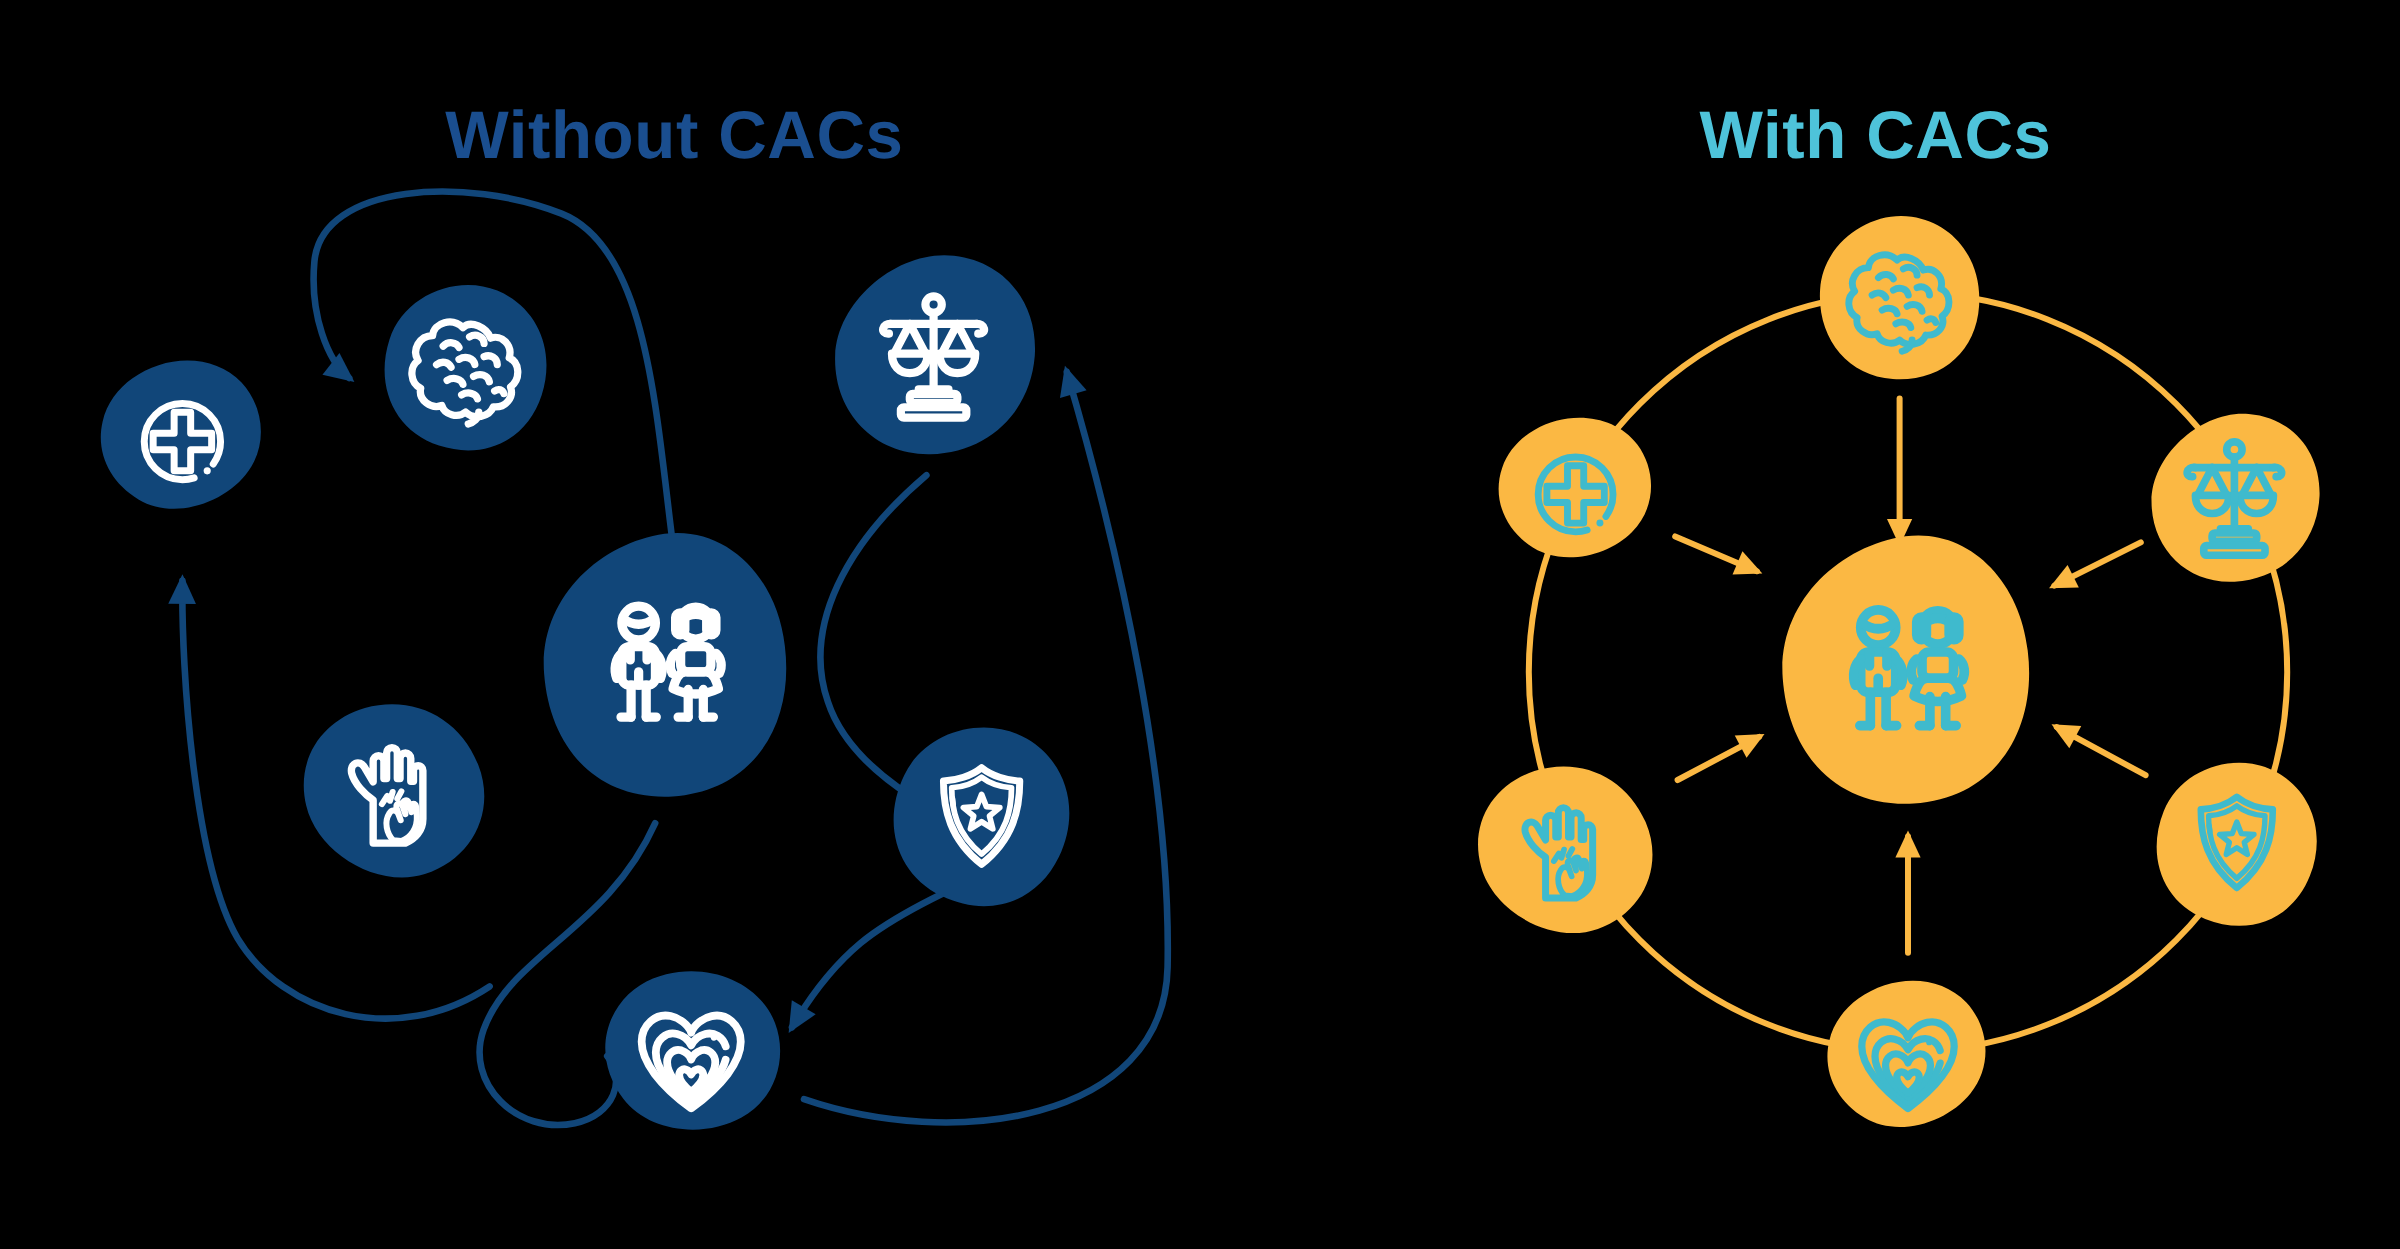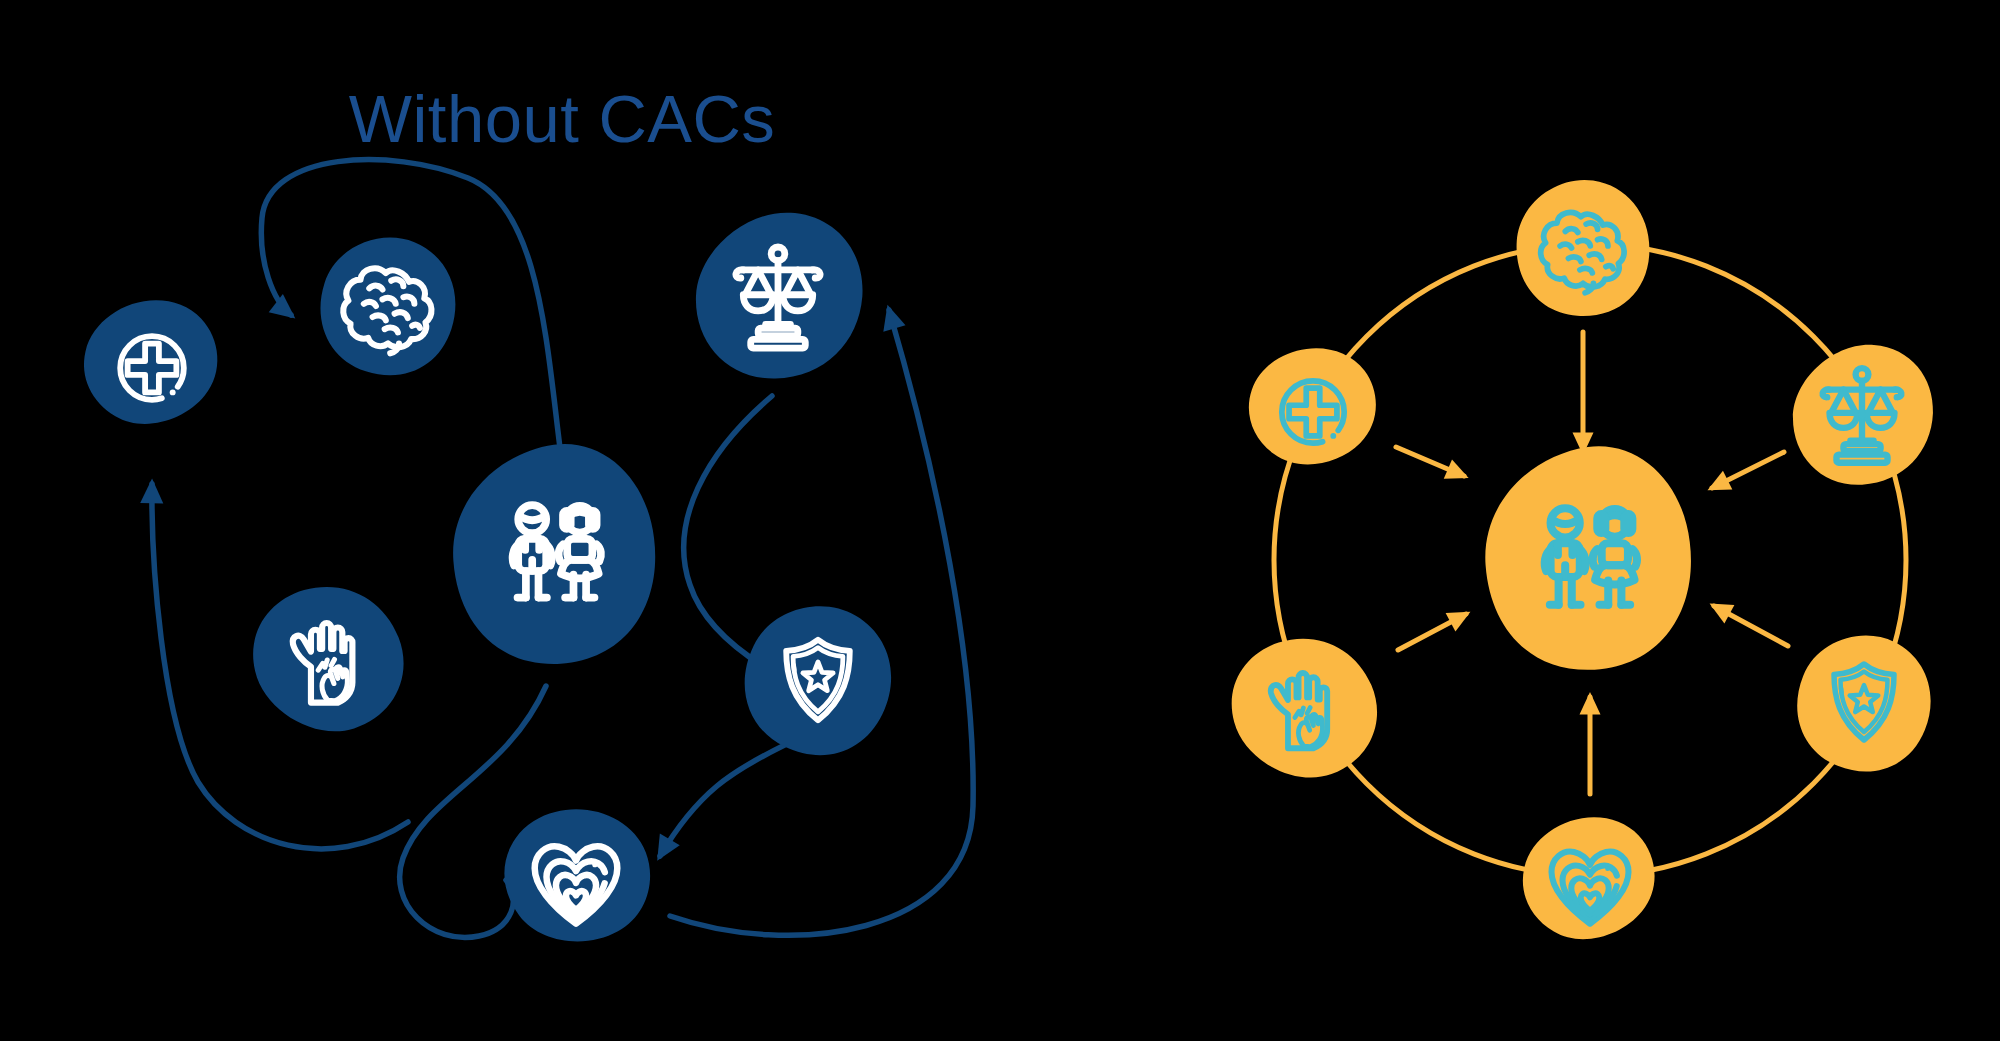--- a/index.html
+++ b/index.html
@@ -1,32 +1,33 @@
 <!DOCTYPE html>
 <html><head>
 <meta charset="utf-8">
 <style>
   html,body{margin:0;padding:0;background:#000;}
   .stage{position:relative;width:2000px;height:1041px;background:#000;overflow:hidden;
          font-family:"Liberation Sans", sans-serif;}
-  .title{position:absolute;top:80px;transform:translateX(-50%);font-size:67px;font-weight:normal;
+  .title{position:absolute;top:80px;transform:translateX(-50%);font-size:56px;font-weight:bold;
          letter-spacing:.5px;white-space:nowrap;}
   .title-left{left:562px;color:#1A4E8F;}
   .title-right{left:1563px;color:#4EC3DA;}
   .gfx{position:absolute;left:0;top:0;}
   .ic{fill:none;stroke:currentColor;stroke-width:5.5;stroke-linecap:round;stroke-linejoin:round;}
   .bl{fill:currentColor;stroke:none;}
   .arr{fill:none;stroke-linecap:round;}
 </style>
 </head>
 <body>
 
 <div class="stage">
 
   <div class="title title-left">Without CACs</div>
+  <div class="title title-right">With CACs</div>
 
   <svg class="gfx" width="2000" height="1041" viewBox="0 0 2000 1041">
     <defs>
       <marker id="ah-n" viewBox="0 0 10 10" refX="7.5" refY="5" markerWidth="5" markerHeight="5" orient="auto">
         <path d="M0.5,0.8 L9.5,5 L0.5,9.2 Z" fill="#114679"></path>
       </marker>
       <marker id="ah-y" viewBox="0 0 10 10" refX="7.5" refY="5" markerWidth="5" markerHeight="5" orient="auto">
         <path d="M0.5,0.8 L9.5,5 L0.5,9.2 Z" fill="#FBB843"></path>
       </marker>
 

